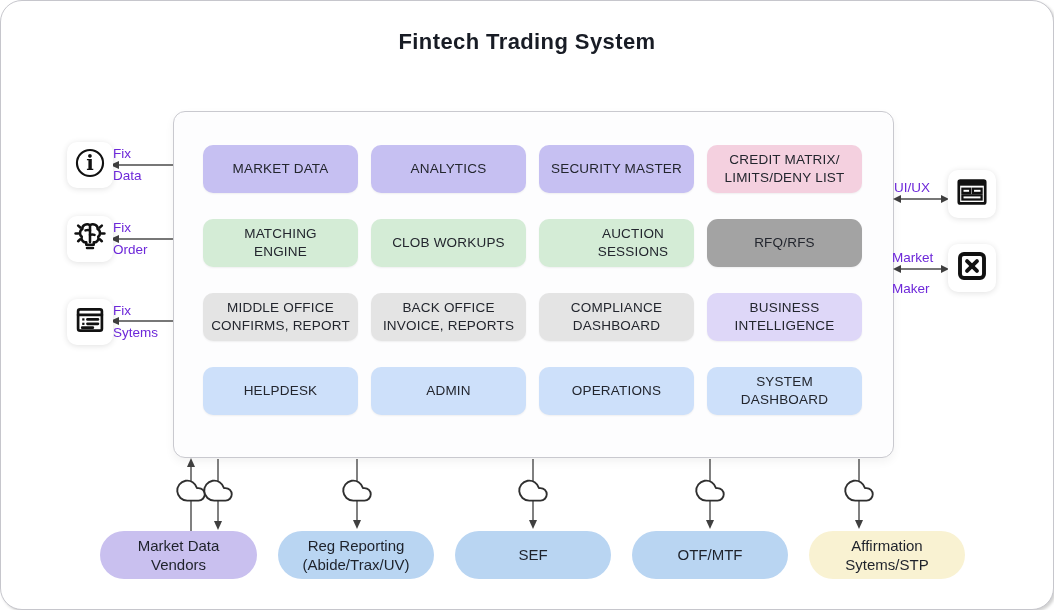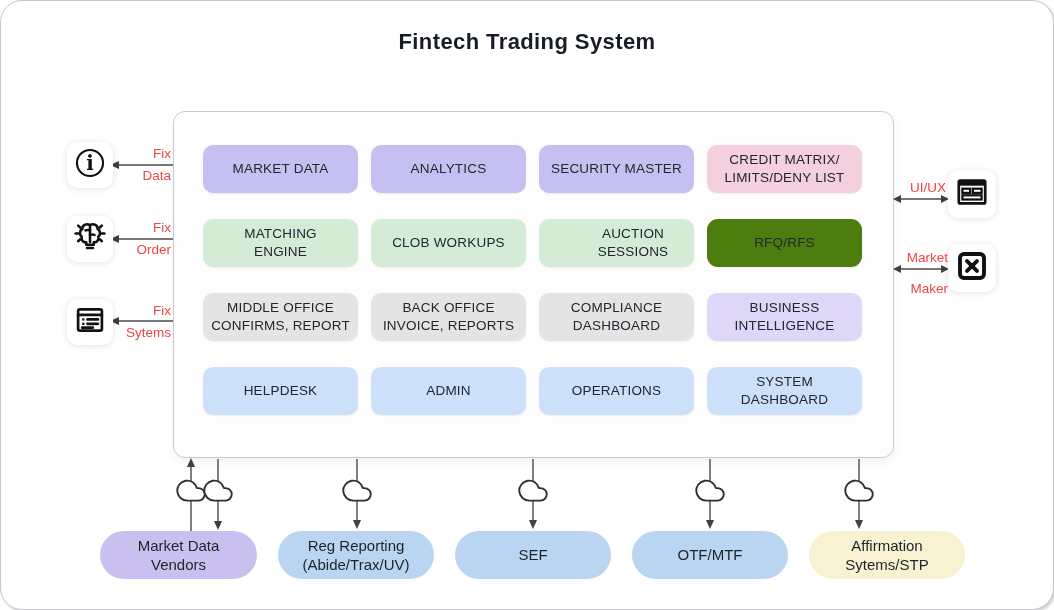--- a/index.html
+++ b/index.html
@@ -12,21 +12,21 @@
             box-shadow:0 4px 10px rgba(0,0,0,.05);
             display:grid;grid-template-columns:repeat(4,155px);grid-auto-rows:48px;
             column-gap:13px;row-gap:26px;padding:33px 29px;}
   .sys-box{border-radius:10px;display:flex;align-items:center;justify-content:center;text-align:center;
            font-size:13.5px;line-height:1.35;letter-spacing:.2px;color:#23262e;white-space:pre-line;
            box-shadow:0 1px 2px rgba(0,0,0,.06);}
   .icon-tile{position:absolute;background:#fff;border-radius:10px;display:flex;align-items:center;
              justify-content:center;box-shadow:0 1px 6px rgba(0,0,0,.12);z-index:6;}
   .tile-l{width:46px;height:46px;}
   .tile-r{width:48px;height:48px;}
-  .side-label{position:absolute;text-align:right;font-size:13.5px;color:#ef4444;z-index:6;}
+  .side-label{position:absolute;text-align:left;font-size:13.5px;color:#6d28d9;z-index:6;}
   .pill{position:absolute;top:530px;height:48px;border-radius:24px;display:flex;align-items:center;
         justify-content:center;text-align:center;font-size:15px;line-height:1.3;color:#1e222b;
         white-space:pre-line;z-index:4;}
   .overlay{position:absolute;left:0;top:0;width:1054px;height:610px;z-index:5;pointer-events:none;}
 </style>
 </head>
 <body>
 
 <div class="canvas">
 
@@ -35,21 +35,21 @@
   <div class="main-box">
     <div class="sys-box" style="background: rgb(198, 192, 242);">MARKET DATA</div>
     <div class="sys-box" style="background: rgb(198, 192, 242);">ANALYTICS</div>
     <div class="sys-box" style="background: rgb(198, 192, 242);">SECURITY MASTER</div>
     <div class="sys-box" style="background: rgb(244, 208, 223);">CREDIT MATRIX/
 LIMITS/DENY LIST</div>
     <div class="sys-box" style="background: rgb(212, 236, 214);">MATCHING
 ENGINE</div>
     <div class="sys-box" style="background: rgb(212, 236, 214);">CLOB WORKUPS</div>
     <div class="sys-box" style="background: rgb(212, 236, 214); padding-left: 33px;">AUCTION SESSIONS</div>
-    <div class="sys-box" style="background: #4d7c0f; border-radius: 11px;">RFQ/RFS</div>
+    <div class="sys-box" style="background: #a3a3a3; border-radius: 11px;">RFQ/RFS</div>
     <div class="sys-box" style="background: rgb(228, 228, 228);">MIDDLE OFFICE
 CONFIRMS, REPORT</div>
     <div class="sys-box" style="background: rgb(228, 228, 228);">BACK OFFICE
 INVOICE, REPORTS</div>
     <div class="sys-box" style="background: rgb(228, 228, 228);">COMPLIANCE
 DASHBOARD</div>
     <div class="sys-box" style="background: rgb(222, 215, 248);">BUSINESS
 INTELLIGENCE</div>
     <div class="sys-box" style="background: rgb(205, 224, 250);">HELPDESK</div>
     <div class="sys-box" style="background: rgb(205, 224, 250);">ADMIN</div>

